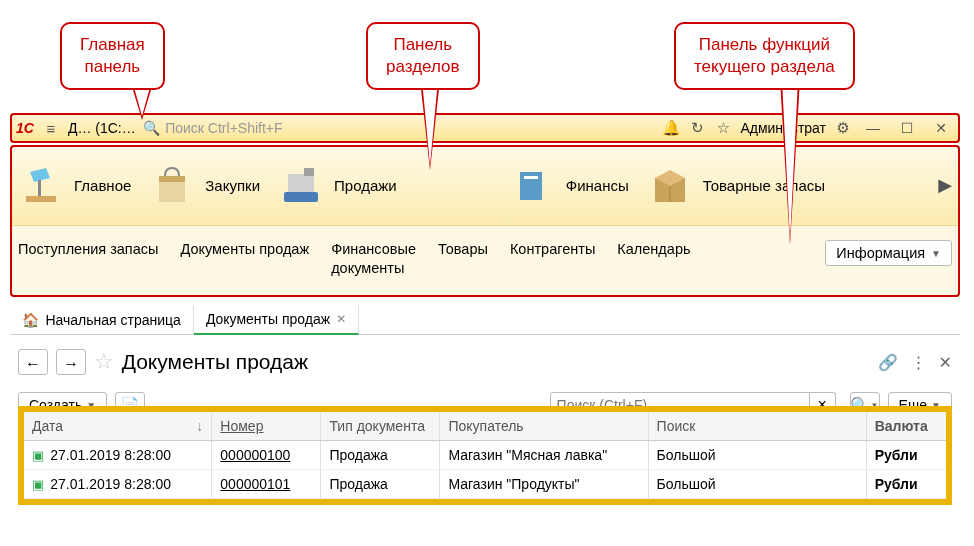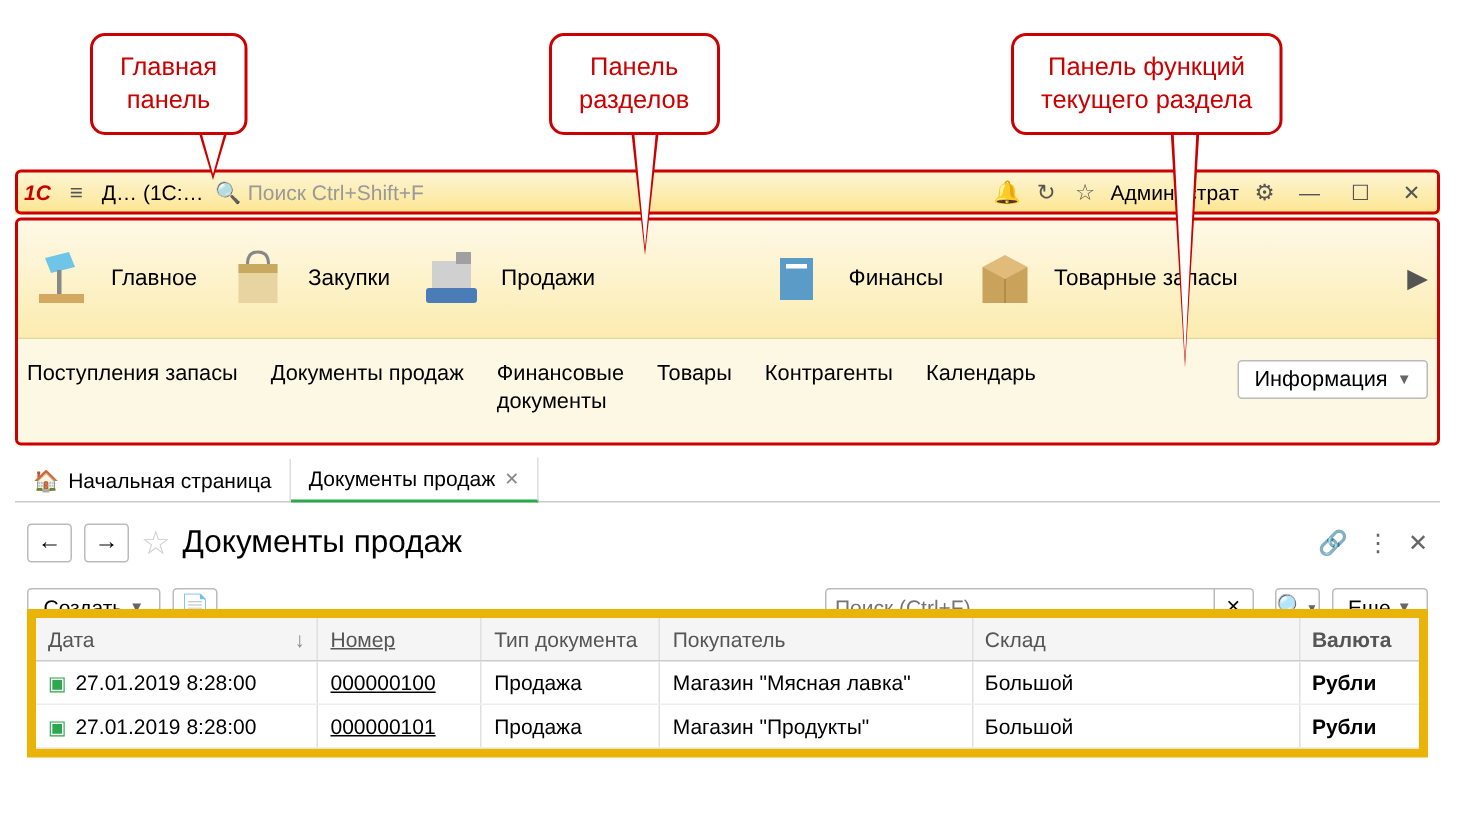--- a/index.html
+++ b/index.html
@@ -283,21 +283,21 @@
 
 <div class="table">
   <div class="thead">
     <div class="th c-date">
         <span>Дата</span>
         <span class="sort-arrow">↓</span>
       </div>
     <div class="th c-num">Номер</div>
     <div class="th c-type">Тип документа</div>
     <div class="th c-buyer">Покупатель</div>
-    <div class="th c-store">Склад</div>
+    <div class="th c-store">Поиск</div>
     <div class="th c-curr">Валюта</div>
   </div>
   <div class="trow">
     <div class="td c-date">
         <span class="doc-ico">▣</span>
         <span>27.01.2019 8:28:00</span>
       </div>
     <div class="td c-num">000000100</div>
     <div class="td c-type">Продажа</div>
     <div class="td c-buyer">Магазин "Мясная лавка"</div>

